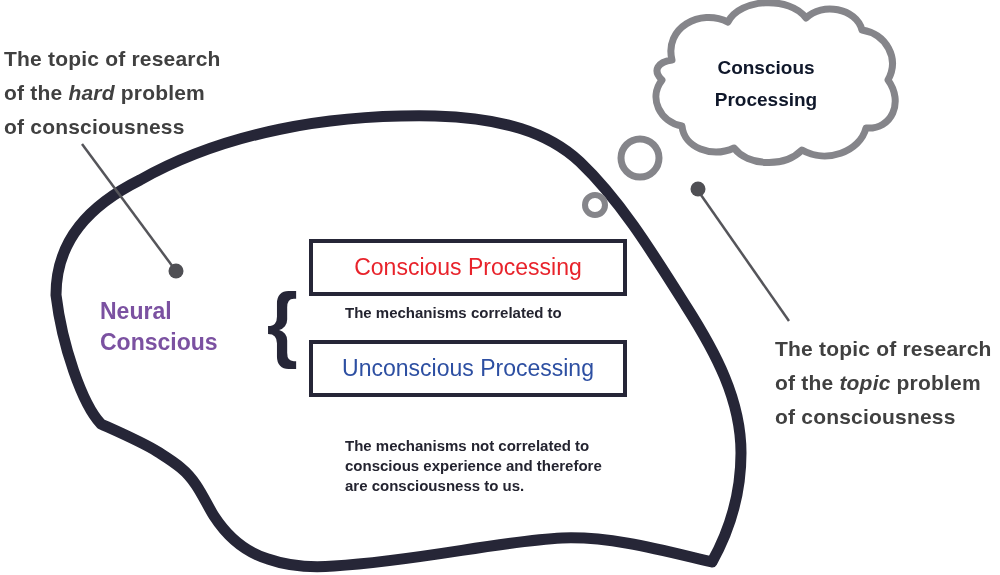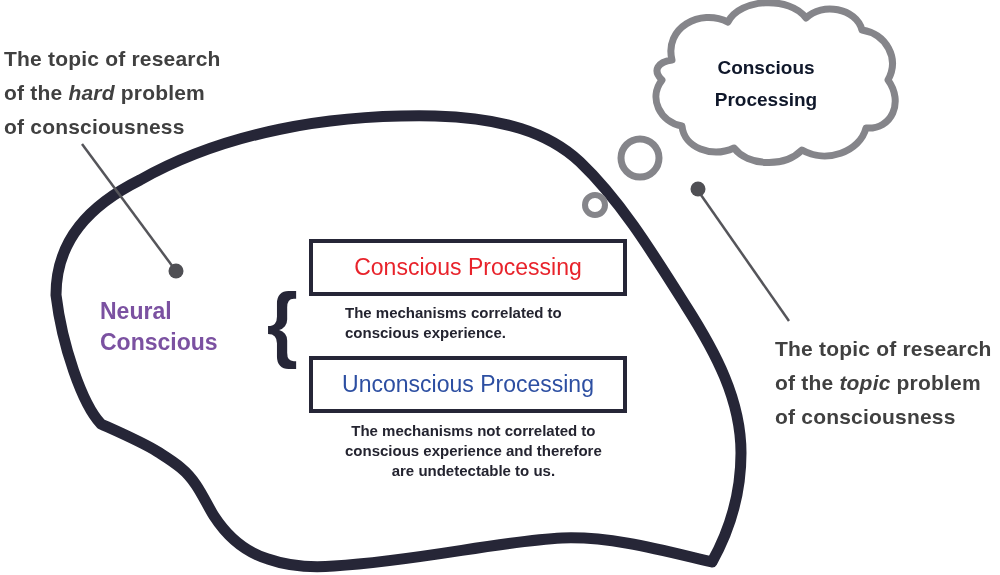--- a/index.html
+++ b/index.html
@@ -61,33 +61,33 @@
     background: #ffffff;
     border: 4px solid #262637;
     display: flex;
     align-items: center;
     justify-content: center;
     font-size: 23px;
     font-weight: normal;
     white-space: nowrap;
   }
   .proc-box.conscious   { top: 239px; color: #e8232b; }
-  .proc-box.unconscious { top: 356px; color: #2d4fa2; }
+  .proc-box.unconscious { top: 340px; color: #2d4fa2; }
 
   .caption {
     position: absolute;
     left: 345px;
     font-size: 15px;
     font-weight: bold;
     color: #242430;
     line-height: 20px;
     white-space: nowrap;
   }
   .caption.c1 { top: 303px; }
-  .caption.c2 { top: 421px; text-align: center; }
+  .caption.c2 { top: 436px; }
 </style>
 </head>
 <body>
 
 <div class="stage">
 
   <svg width="1000" height="575" viewBox="0 0 1000 575">
 
     <path d="M 56 295
          C 56 240, 90 205, 140 180
@@ -143,30 +143,29 @@
     <div>Conscious</div>
   </div>
 
   <div class="brace">{</div>
 
   <div class="proc-box conscious">
     <span>Conscious Processing</span>
   </div>
   <div class="caption c1">
     <div>The mechanisms correlated to</div>
-    <div>conscious experience.</div>
   </div>
 
   <div class="proc-box unconscious">
     <span>Unconscious Processing</span>
   </div>
   <div class="caption c2">
     <div>The mechanisms not correlated to</div>
     <div>conscious experience and therefore</div>
-    <div>are undetectable to us.</div>
+    <div>are consciousness to us.</div>
   </div>
 
   <div class="note" style="left:775px; top:332px;">
     <div>The topic of research</div>
     <div><span>of the </span><span class="em">topic</span><span> problem</span></div>
     <div>of consciousness</div>
   </div>
 
 </div>
 

